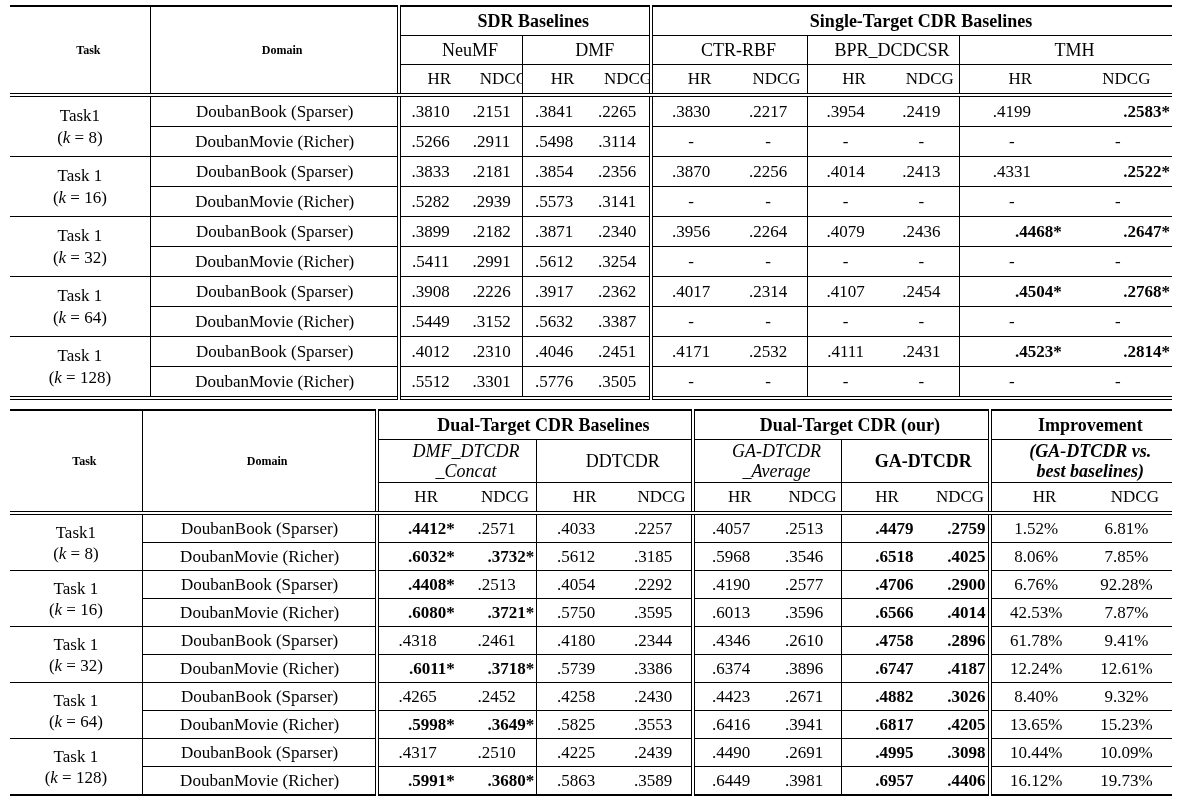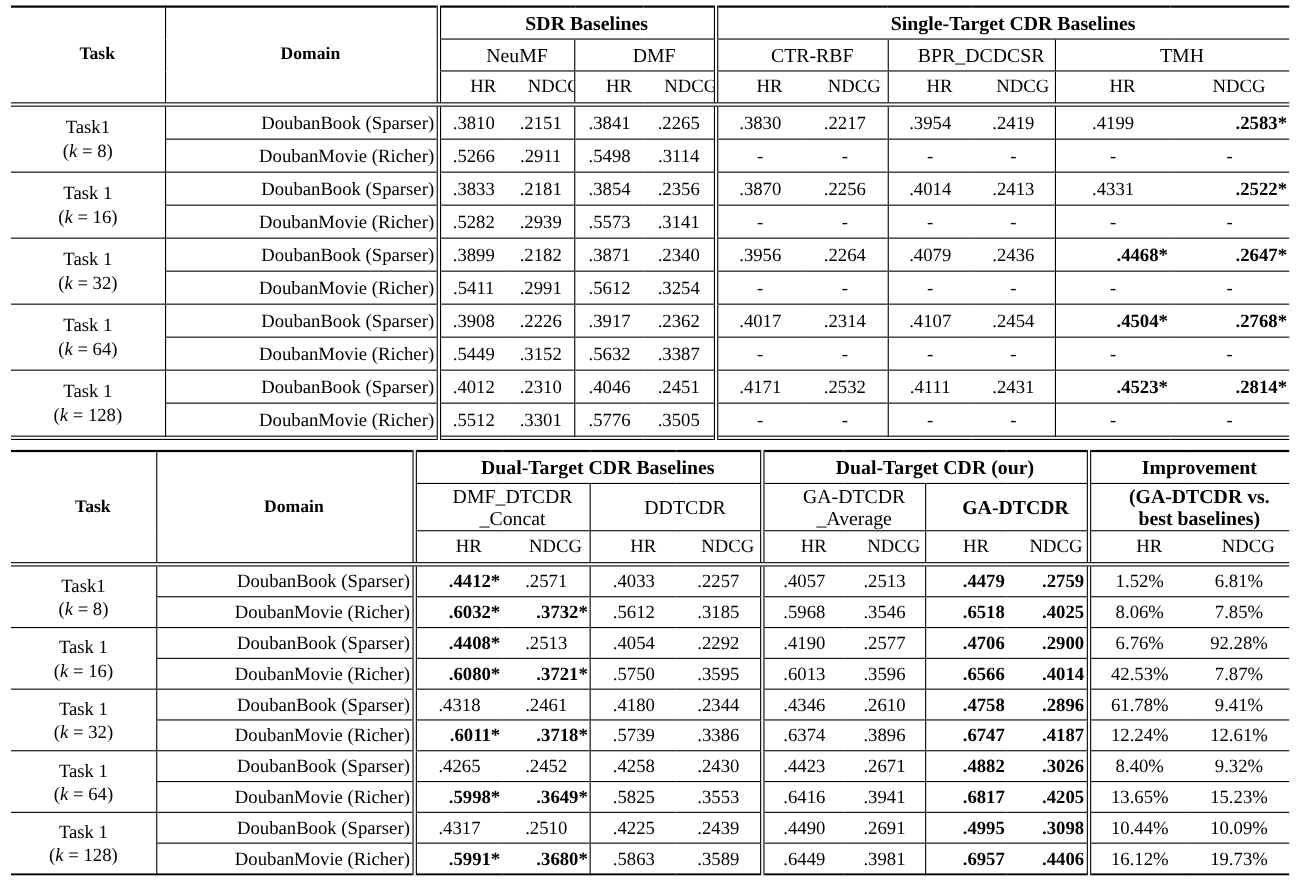--- a/index.html
+++ b/index.html
@@ -11,27 +11,27 @@
   th,td{font-size:17px;font-weight:normal;text-align:center;vertical-align:middle;padding:1px 2px;overflow:hidden;white-space:nowrap;}
   thead th{height:26px;padding-left:19px;}
   .tbl-top tbody td{height:27px;}
   .tbl-bottom tbody td{height:25px;}
   tbody td{border-top:1px solid #000;}
   thead tr:last-child th, thead th[rowspan]{border-bottom:4px double #000;}
   .sl{border-left:1px solid #000;}
   .dl{border-left:4px double #000;}
   .bt{border-top:1px solid #000;}
   .grp{font-weight:bold;font-size:18px;}
-  .hdr{font-weight:bold;font-size:16px;}
+  .hdr{font-weight:bold;font-size:12px;}
   .m{font-size:18px;}
   .b{font-weight:bold;text-align:right;}
   .it{font-style:italic;}
-  td.dom{text-align:right;padding-left:4px;}
+  td.dom{text-align:center;padding-left:4px;}
   .task{line-height:1.25;}
-  .two-line{line-height:1.12;}
+  .two-line{line-height:1.12;font-style:italic;}
 </style>
 </head>
 <body>
 
 <div class="wrap">
 
   <table class="tbl-top">
     <colgroup>
       <col style="width:140px">
         <col style="width:248px">

